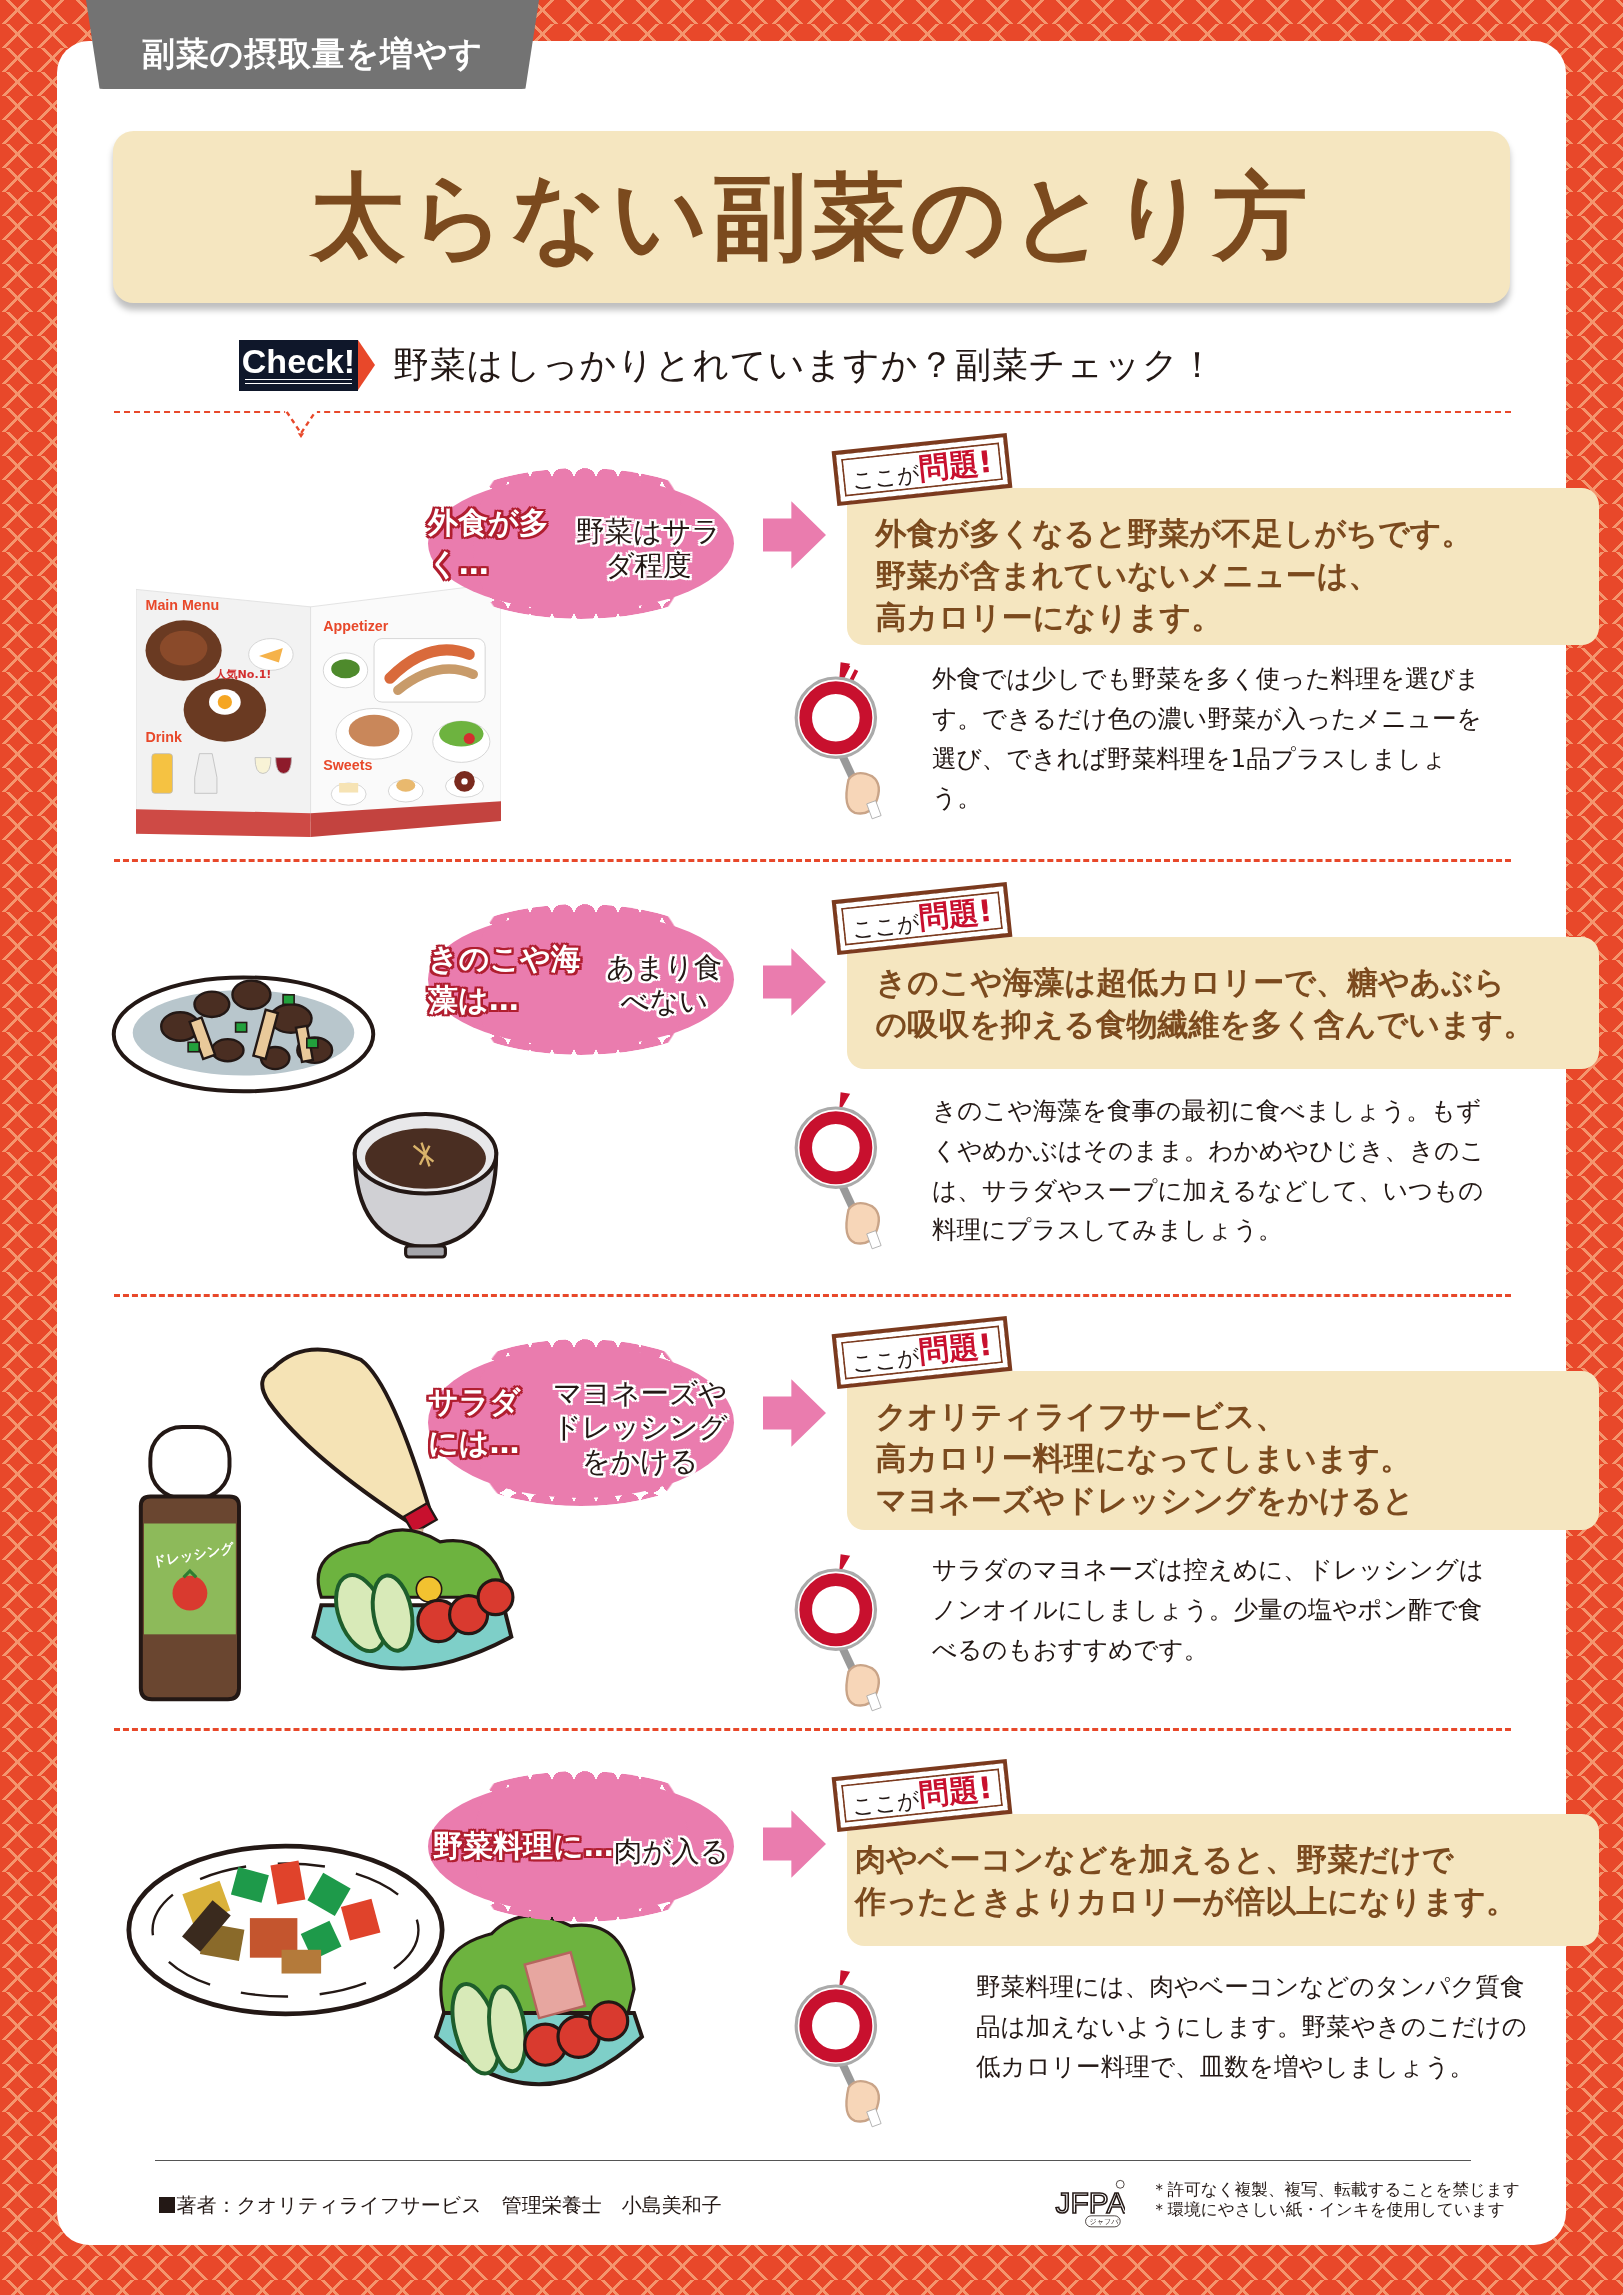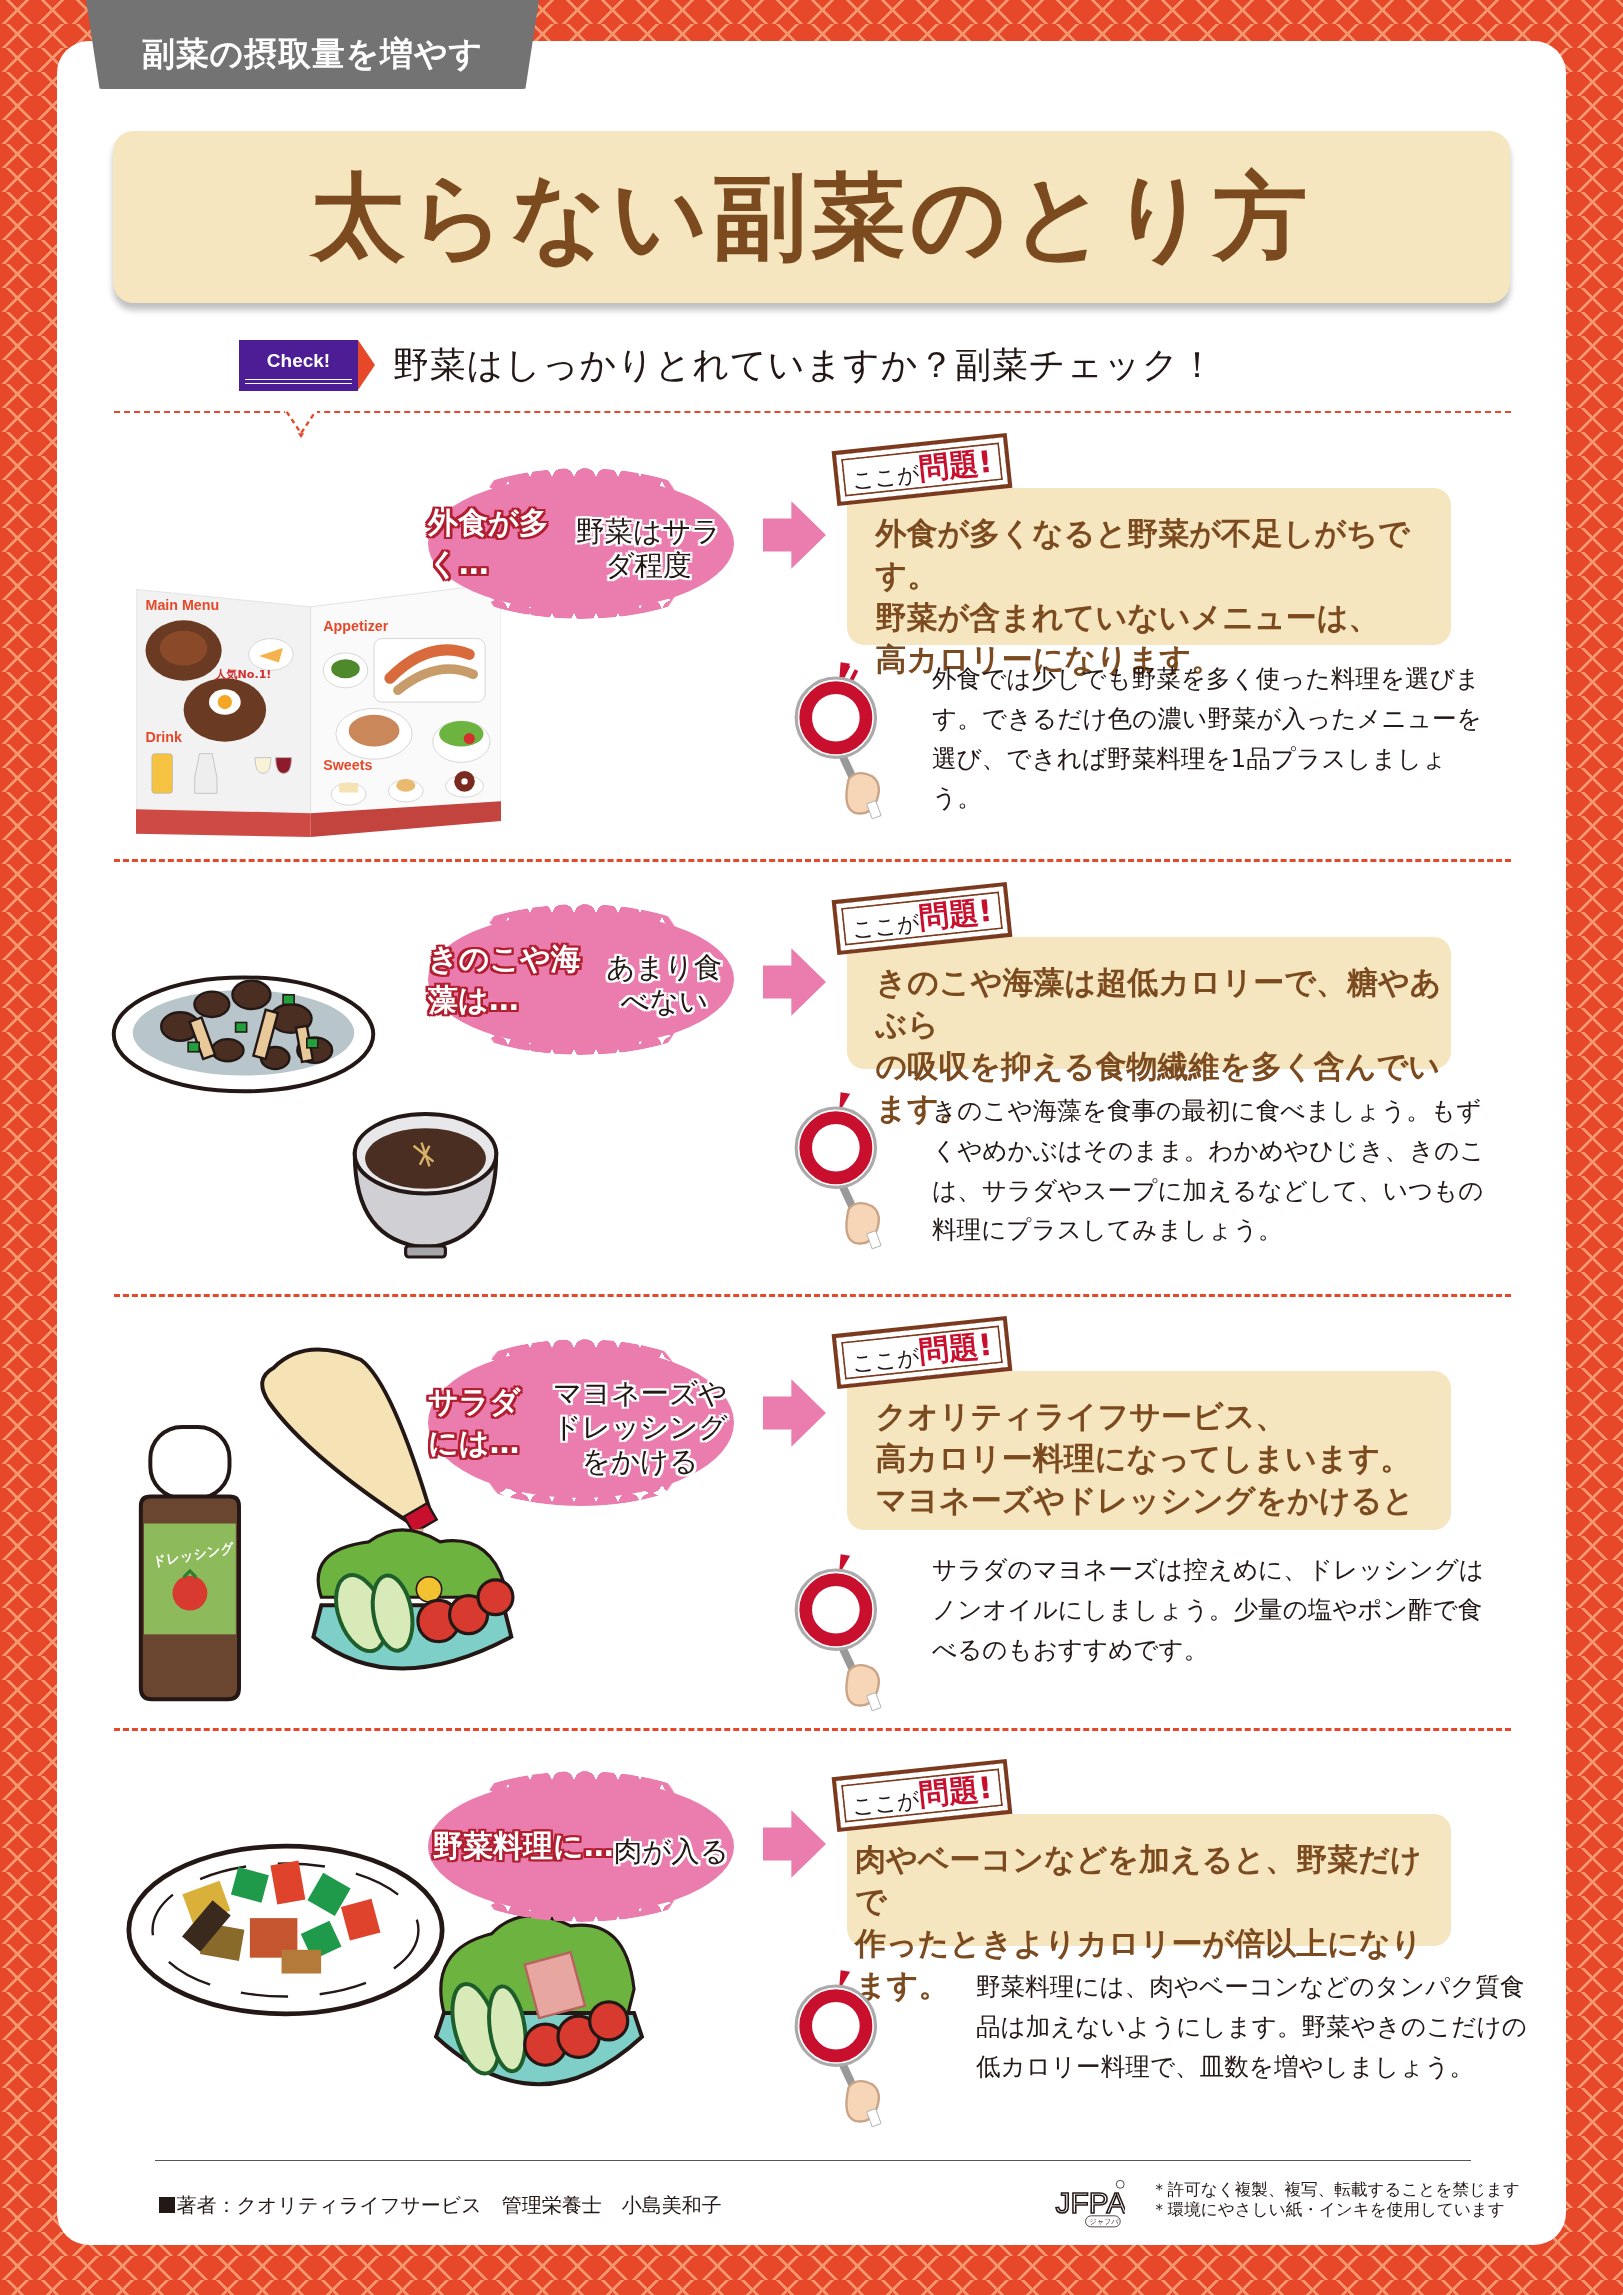--- a/index.html
+++ b/index.html
@@ -28,22 +28,22 @@
   }
   .title-box {
     position: absolute; left: 113px; top: 131px; width: 1397px; height: 172px;
     background: #F5E6C0; border-radius: 20.6px;
     box-shadow: 0 6.3px 6.3px rgba(0,0,0,0.25);
     display: flex; align-items: center; justify-content: center;
     color: #7B4A1E; font-size: 94px; font-weight: bold; letter-spacing: 4.8px;
   }
   .check-row { position: absolute; left: 239px; top: 339px; height: 52px; display: flex; align-items: center; }
   .check-tag {
-    position: relative; height: 51px; width: 119px; background: #4c1d95; color: #fff;
-    font-family: "Liberation Sans", sans-serif; font-size: 19px; font-weight: bold;
+    position: relative; height: 51px; width: 119px; background: #0f172a; color: #fff;
+    font-family: "Liberation Sans", sans-serif; font-size: 34px; font-weight: bold;
     display: flex; align-items: center; justify-content: center; padding-bottom: 8px;
   }
   .check-tag::after {
     content: ""; position: absolute; right: -17.4px; top: 0;
     border-top: 25px solid transparent; border-bottom: 25px solid transparent; border-left: 17.4px solid #E8482A;
   }
   .check-tag .lines {
     position: absolute; left: 6.3px; right: 6.3px; bottom: 6.3px; height: 5.5px;
     border-top: 1.6px solid #fff; border-bottom: 1.6px solid #fff;
   }
@@ -75,21 +75,21 @@
   .cloud-head {
     position: relative; z-index: 1; font-size: 30px; font-weight: bold; color: #fff;
     text-shadow: -2.4px -2.4px 0 #B01E2F, 2.4px -2.4px 0 #B01E2F, -2.4px 2.4px 0 #B01E2F, 2.4px 2.4px 0 #B01E2F, 0 2.4px 0 #B01E2F, 0 -2.4px 0 #B01E2F, 2.4px 0 0 #B01E2F, -2.4px 0 0 #B01E2F;
   }
   .cloud-sub {
     position: relative; z-index: 1; margin-top: 11px; font-size: 28.5px; color: #231815; text-align: center; line-height: 1.2;
     text-shadow: -2.4px -2.4px 0 #fff, 2.4px -2.4px 0 #fff, -2.4px 2.4px 0 #fff, 2.4px 2.4px 0 #fff, 0 2.4px 0 #fff, 0 -2.4px 0 #fff, 2.4px 0 0 #fff, -2.4px 0 0 #fff;
   }
   .arrow { position: absolute; width: 63px; height: 68px; }
   .problem-box {
-    position: absolute; left: 847px; width: 604px; background: #F5E6C0; border-radius: 17.4px;
+    position: absolute; left: 847px; width: 752px; background: #F5E6C0; border-radius: 17.4px;
     color: #7B4A1E; font-size: 31px; font-weight: bold; line-height: 1.36;
     padding: 24px 0 17.4px 28.5px;
   }
   .problem-label {
     position: absolute; left: 834px; width: 176px; height: 55px;
     background: #fff; border: 4.8px solid #7B3A1E; transform: rotate(-6deg);
     display: flex; align-items: center; justify-content: center;
     box-shadow: inset 0 0 0 4.8px #fff, inset 0 0 0 6.3px #7B3A1E;
   }
   .problem-label .inner {

